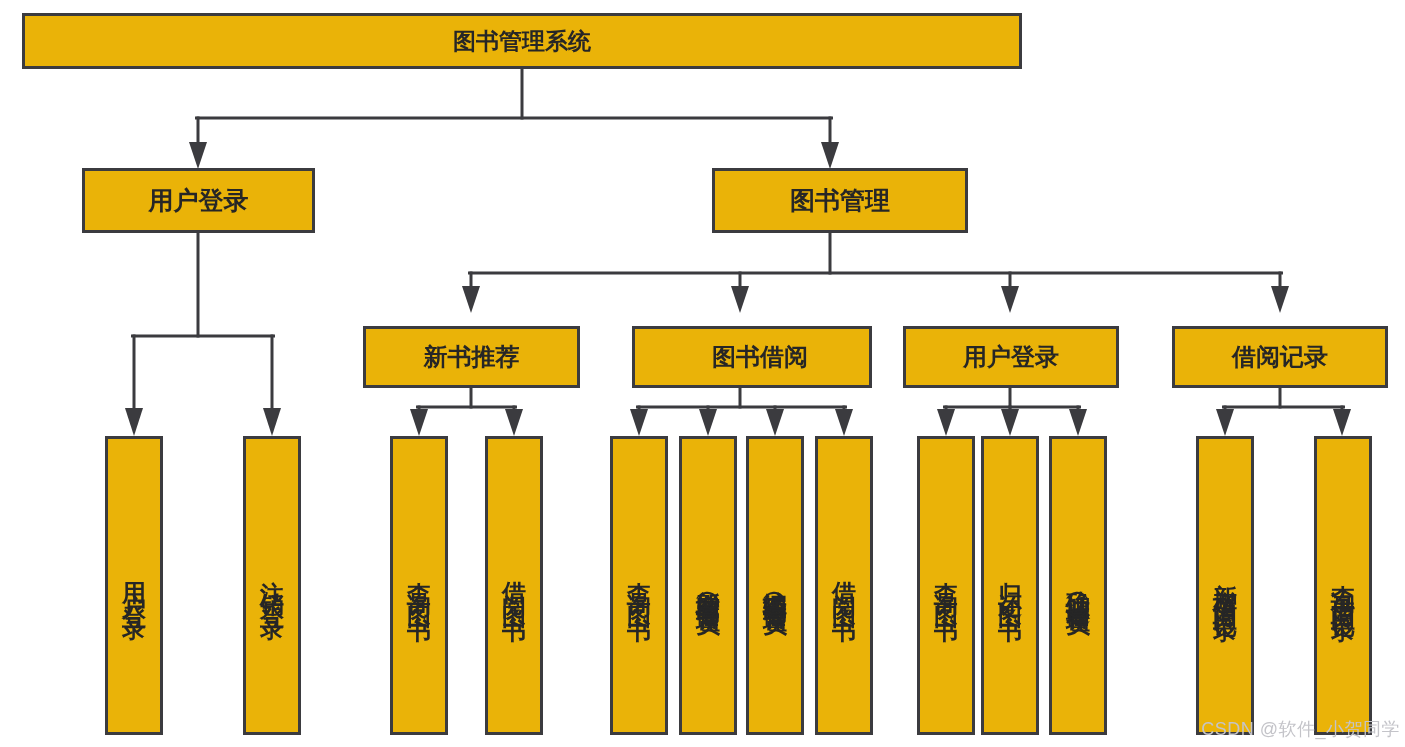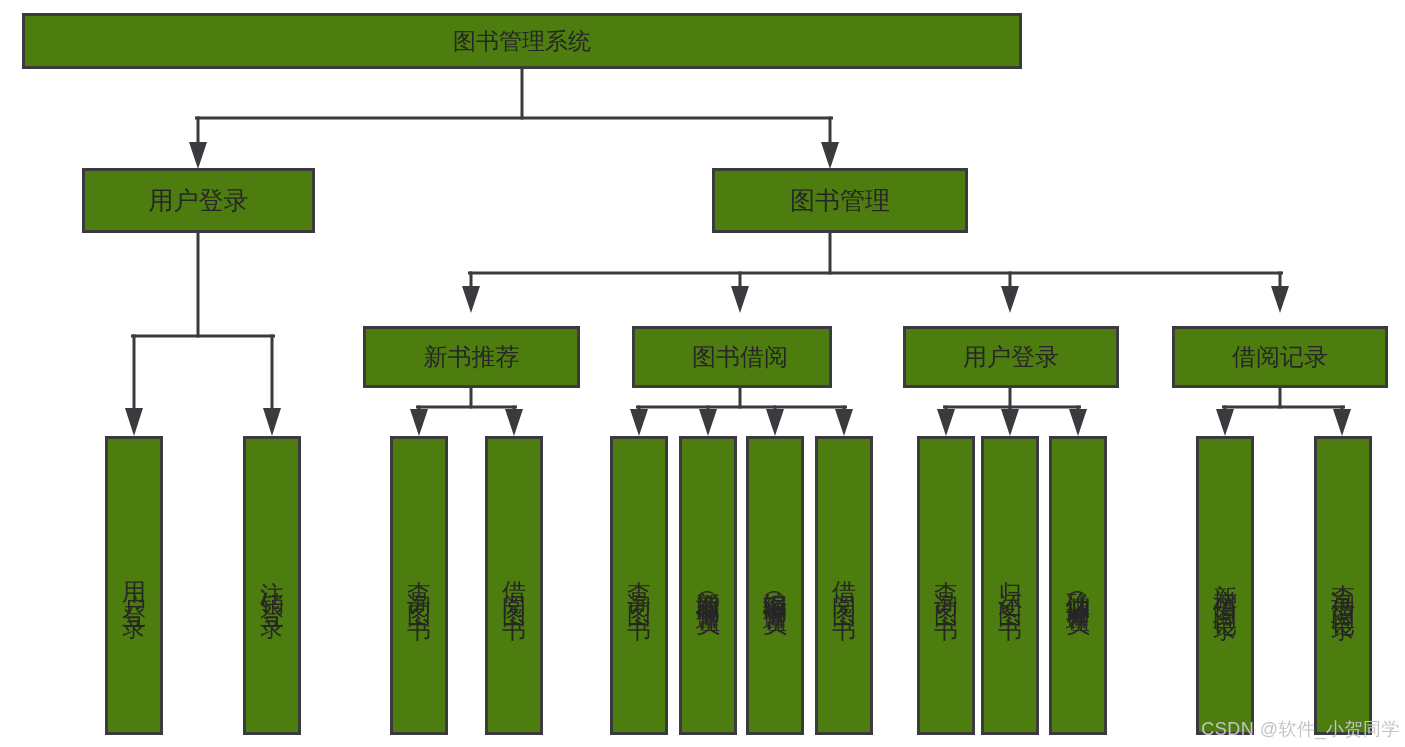--- a/index.html
+++ b/index.html
@@ -20,34 +20,35 @@
     left: 0;
     top: 0;
     width: 1405px;
     height: 747px;
     pointer-events: none;
   }
   .node {
     position: absolute;
     box-sizing: border-box;
     border: 3px solid #3b3b3f;
-    background: #4d7c0f;
+    background: #eab308;
     display: flex;
     align-items: center;
     justify-content: center;
     color: #262626;
     z-index: 2;
+    font-weight: bold;
   }
   .root-box   { left: 22px;  top: 13px;  width: 1000px; height: 56px; font-size: 23px; }
   .l2-box     { height: 65px; font-size: 25px; }
   .l2-user    { left: 82px;  top: 168px; width: 233px; }
   .l2-book    { left: 712px; top: 168px; width: 256px; }
   .l3-box     { top: 313px; height: 62px; font-size: 24px; margin-top: 13px; }
   .l3-new     { left: 363px;  width: 217px; }
-  .l3-borrow  { left: 632px;  width: 200px; padding-left: 16px; }
+  .l3-borrow  { left: 632px;  width: 240px; padding-left: 16px; }
   .l3-current { left: 903px;  width: 216px; }
   .l3-record  { left: 1172px; width: 216px; }
   .vbox {
     top: 436px;
     height: 299px;
     width: 58px;
     font-size: 24px;
   }
   .vtext {
     writing-mode: vertical-rl;

